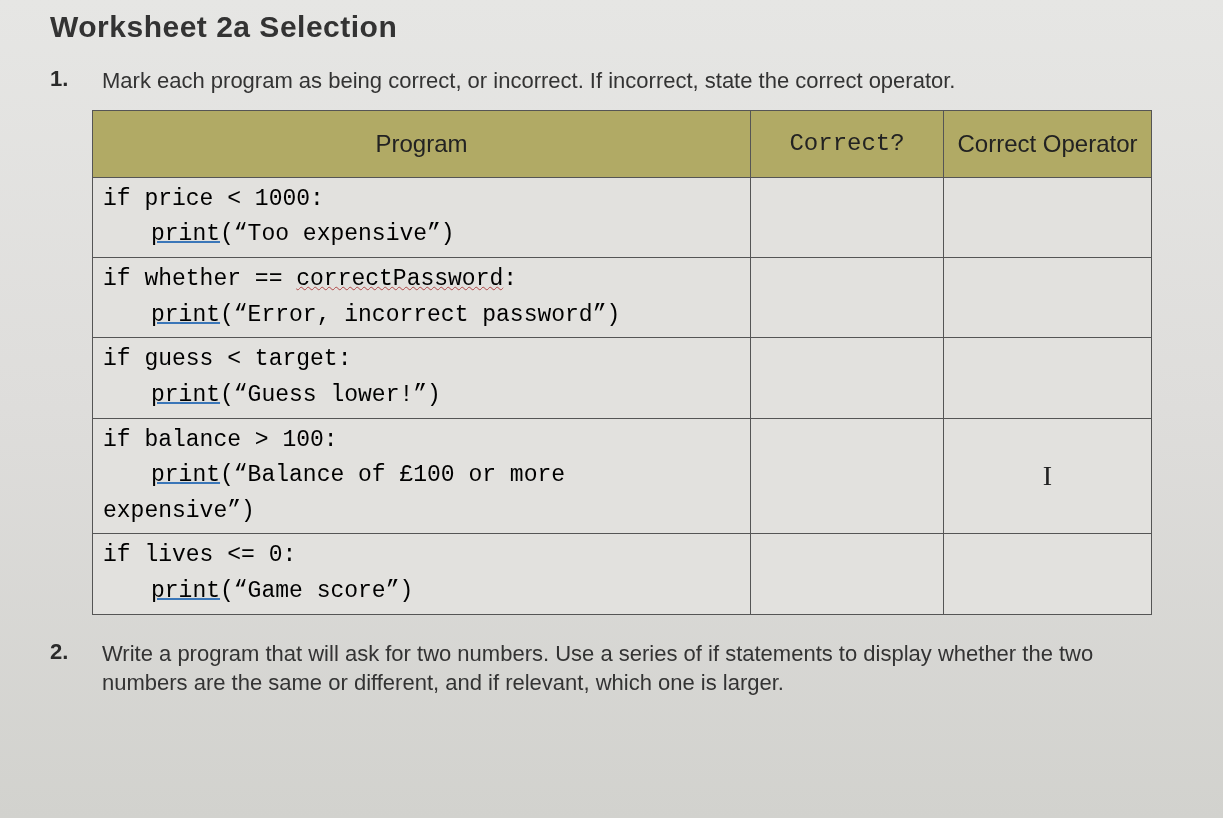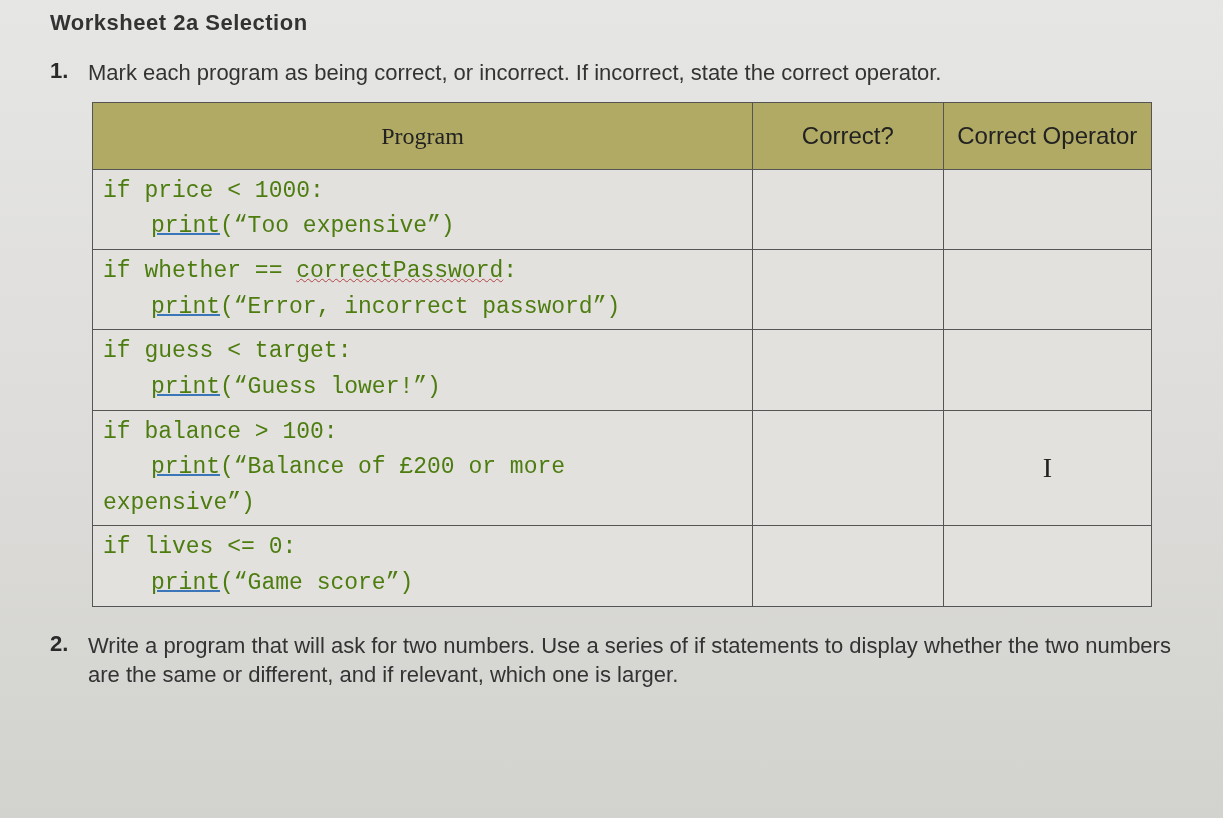--- a/index.html
+++ b/index.html
@@ -13,41 +13,42 @@
     box-sizing: border-box;
     overflow: hidden;
   }
   .page {
     padding: 10px 40px 0 50px;
     background: linear-gradient(180deg, #e6e6e4 0%, #dedddb 50%, #d2d2ce 100%);
     min-height: 818px;
     box-sizing: border-box;
   }
   h1.title {
-    font-size: 22px;
+    font-size: 30px;
     font-weight: bold;
     margin: 0 0 22px 0;
     color: #333;
     letter-spacing: 0.5px;
   }
   .question {
     display: flex;
     align-items: flex-start;
     margin-bottom: 10px;
   }
   .qnum {
     font-weight: bold;
     font-size: 22px;
     width: 38px;
     flex-shrink: 0;
   }
   .qtext {
     font-size: 22px;
     line-height: 1.35;
     color: #333;
+    margin-left: 14px;
   }
   table.worksheet {
     border-collapse: collapse;
     margin: 14px 0 24px 42px;
     width: 1060px;
     background: #e2e1de;
   }
   table.worksheet th,
   table.worksheet td {
     border: 1.5px solid #555;
@@ -55,28 +56,28 @@
     vertical-align: middle;
   }
   table.worksheet th {
     background: #b1aa65;
     font-weight: normal;
     font-size: 24px;
     color: #222;
     text-align: center;
     line-height: 1.25;
   }
-  table.worksheet th.col-program { width: 660px; padding: 18px 28px; font-family: Liberation Serif, serif; }
-  table.worksheet th.col-correct { width: 180px; }
+  table.worksheet th.col-program { width: 660px; padding: 18px 28px; }
+  table.worksheet th.col-correct { width: 180px; font-family: Liberation Mono, monospace; }
   table.worksheet th.col-op { width: 200px; }
   td.program-cell {
     font-family: "Courier New", Courier, monospace;
     font-size: 23px;
     line-height: 1.55;
-    color: #4d7c0f;
+    color: #000000;
     padding: 4px 10px 4px 12px;
     white-space: pre-wrap;
   }
   td.ans-cell {
     font-family: "Courier New", Courier, monospace;
     font-size: 24px;
     text-align: center;
     color: #333;
   }
   .kw-underline {
@@ -136,21 +137,21 @@
 
       <tr>
         <td class="program-cell"><span>if guess &lt; target:</span>
 <span class="indent"></span><span class="kw-underline">print</span><span>(“Guess lower!”)</span></td>
         <td class="ans-cell"></td>
         <td class="ans-cell"></td>
       </tr>
 
       <tr>
         <td class="program-cell"><span>if balance &gt; 100:</span>
-<span class="indent"></span><span class="kw-underline">print</span><span>(“Balance of £200 or more</span>
+<span class="indent"></span><span class="kw-underline">print</span><span>(“Balance of £100 or more</span>
 <span>expensive”)</span></td>
         <td class="ans-cell"></td>
         <td class="ans-cell"><span class="cursor">I</span></td>
       </tr>
 
       <tr>
         <td class="program-cell"><span>if lives &lt;= 0:</span>
 <span class="indent"></span><span class="kw-underline">print</span><span>(“Game score”)</span></td>
         <td class="ans-cell"></td>
         <td class="ans-cell"></td>

